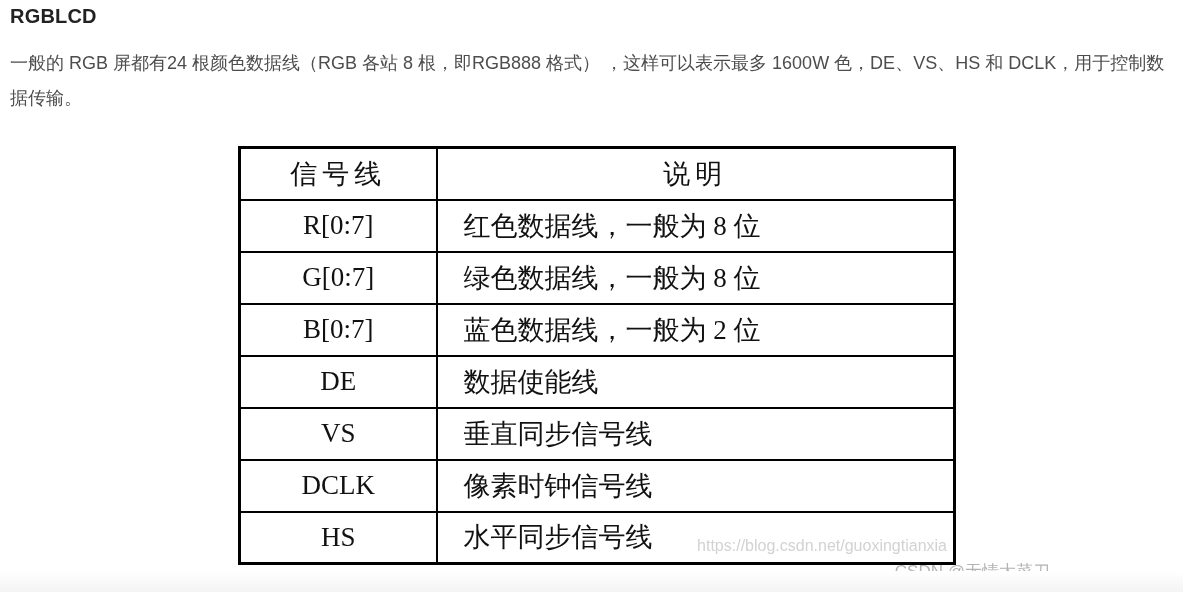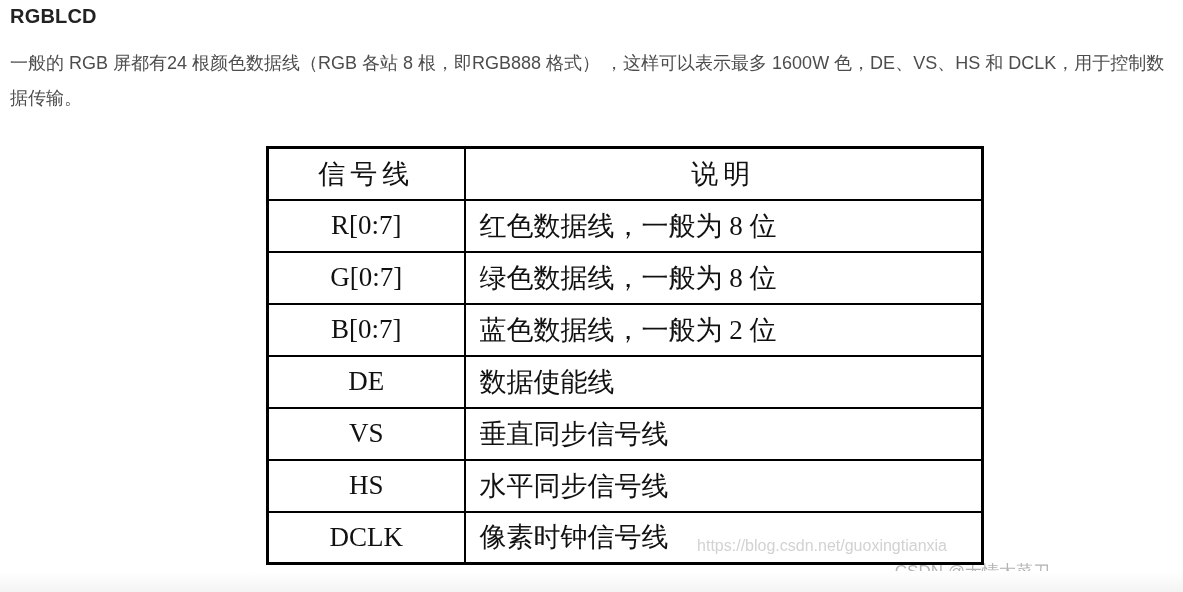--- a/index.html
+++ b/index.html
@@ -39,37 +39,36 @@
 
   table.signal-table {
     position: relative;
     z-index: 1;
     width: 715px; height: 416px;
     border-collapse: collapse;
     table-layout: fixed;
     font-family: "Liberation Serif", "DejaVu Serif", serif;
     color: #111111;
     background: transparent;
-    margin-left: 28px;
   }
   table.signal-table col.c1 { width: 197px; }
   table.signal-table col.c2 { width: 518px; }
   table.signal-table th,
   table.signal-table td {
     border: 2px solid #000000;
     height: 52px;
     font-size: 27px;
     font-weight: normal;
     vertical-align: middle;
     background: transparent;
   }
   table.signal-table { border: 3px solid #000000; }
   table.signal-table th { text-align: center; letter-spacing: 5px; }
   table.signal-table td.signal { text-align: center; }
-  table.signal-table td.desc { text-align: left; padding-left: 14px; }
+  table.signal-table td.desc { text-align: left; padding-left: 26px; }
 
   .url-watermark {
     position: absolute;
     z-index: 0;
     right: 6px; bottom: 7px;
     font-family: "Liberation Sans", "DejaVu Sans", sans-serif;
     font-size: 16px;
     color: #c7c7c7;
     opacity: 0.8;
     white-space: nowrap;
@@ -133,27 +132,27 @@
     <td class="signal">DE</td>
     <td class="desc">数据使能线</td>
   </tr>
 
   <tr>
     <td class="signal">VS</td>
     <td class="desc">垂直同步信号线</td>
   </tr>
 
   <tr>
-    <td class="signal">HS</td>
-    <td class="desc">水平同步信号线</td>
+    <td class="signal">DCLK</td>
+    <td class="desc">像素时钟信号线</td>
   </tr>
 
   <tr>
-    <td class="signal">DCLK</td>
-    <td class="desc">像素时钟信号线</td>
+    <td class="signal">HS</td>
+    <td class="desc">水平同步信号线</td>
   </tr>
 </tbody>
     </table>
   </div>
 
   <div class="csdn-watermark">CSDN @无情大菜刀</div>
 
   <div class="bottom-fade"></div>
 
 </div>

